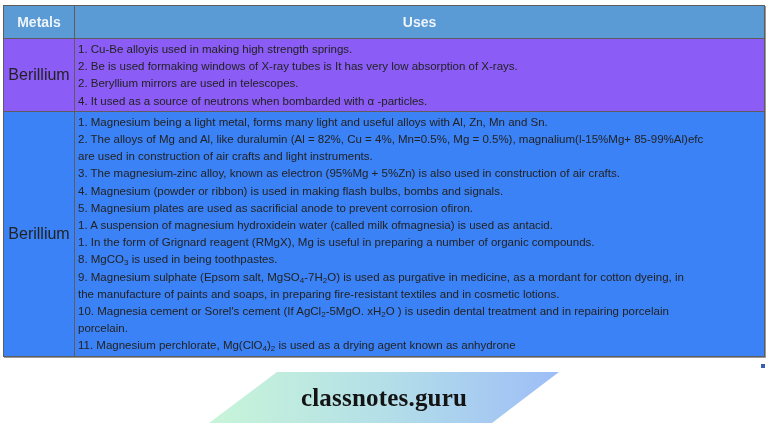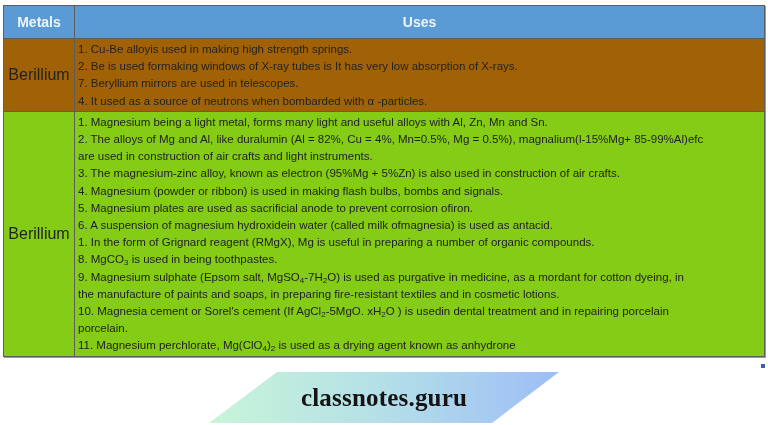--- a/index.html
+++ b/index.html
@@ -5,22 +5,22 @@
     html, body { margin: 0; padding: 0; background: #ffffff; }
     body { width: 768px; height: 425px; position: relative; overflow: hidden;
            font-family: "Liberation Sans", "DejaVu Sans", sans-serif; }
     .tbl { position: absolute; left: 3px; top: 5px; width: 762px;
            border-collapse: collapse; border: 1px solid #6f6f6f;
            box-shadow: 1px 1px 0 #9a9a9a; }
     .tbl th, .tbl td { border: 1px solid #5d5d5d; padding: 0; }
     .hdr { background: #5b9bd5; color: #eef4fb; font-weight: bold; font-size: 14px;
            height: 32px; text-align: center; }
     .hdr.metals { width: 70px; }
-    .row-be td { background: #a16207; }
-    .row-mg td { background: #84cc16; }
+    .row-be td { background: #8b5cf6; }
+    .row-mg td { background: #3b82f6; }
     .metal { font-size: 16px; color: #222; text-align: center; vertical-align: middle; }
     .uses { font-size: 11.5px; color: #222; padding: 2px 3px 1px 3px !important;
             vertical-align: top; }
     .line { line-height: 17.2px; white-space: nowrap; }
     sub { font-size: 8px; line-height: 0; vertical-align: -2px; }
     .corner { position: absolute; left: 761px; top: 364px; width: 4px; height: 4px; background: #3b5fb0; }
     .banner { position: absolute; left: 209px; top: 372px; width: 350px; height: 51px; }
     .banner-text { position: absolute; left: 0; top: 0; width: 350px; height: 51px;
                    display: flex; align-items: center; justify-content: center;
                    font-family: Liberation Serif, serif;
@@ -35,34 +35,34 @@
       <th class="hdr metals">Metals</th>
       <th class="hdr">Uses</th>
     </tr>
   </thead>
   <tbody>
     <tr class="row-be">
       <td class="metal" style="height:66px">Berillium</td>
       <td class="uses">
         <div class="line">1. Cu-Be alloyis used in making high strength springs.</div>
         <div class="line">2. Be is used formaking windows of X-ray tubes is It has very low absorption of X-rays.</div>
-        <div class="line">7. Beryllium mirrors are used in telescopes.</div>
+        <div class="line">2. Beryllium mirrors are used in telescopes.</div>
         <div class="line">4.  It used as a source of neutrons when bombarded with α -particles.</div>
       </td>
     </tr>
     <tr class="row-mg">
       <td class="metal">Berillium</td>
       <td class="uses">
         <div class="line">1. Magnesium being a light metal, forms many light and useful alloys with Al, Zn, Mn and Sn.</div>
         <div class="line">2. The alloys of Mg and Al, like duralumin (Al = 82%, Cu = 4%, Mn=0.5%, Mg = 0.5%), magnalium(l-15%Mg+ 85-99%Al)efc</div>
         <div class="line">are used in construction of air crafts and light instruments.</div>
         <div class="line">3. The magnesium-zinc alloy, known as electron (95%Mg + 5%Zn) is also used in construction of air crafts.</div>
         <div class="line">4. Magnesium (powder or ribbon) is used in making flash bulbs, bombs and signals.</div>
         <div class="line">5. Magnesium plates are used as sacrificial anode to prevent corrosion ofiron.</div>
-        <div class="line">6. A suspension of magnesium hydroxidein water (called milk ofmagnesia) is used as antacid.</div>
+        <div class="line">1. A suspension of magnesium hydroxidein water (called milk ofmagnesia) is used as antacid.</div>
         <div class="line">1. In the form of Grignard reagent (RMgX), Mg is useful in preparing a number of organic compounds.</div>
         <div class="line"><span>8. MgCO</span><sub>3</sub><span> is used in being toothpastes.</span></div>
         <div class="line"><span>9. Magnesium sulphate (Epsom salt, MgSO</span><sub>4</sub><span>-7H</span><sub>2</sub><span>O) is used as purgative in medicine, as a mordant for cotton dyeing, in</span></div>
         <div class="line">the manufacture of paints and soaps, in preparing fire-resistant textiles and in cosmetic lotions.</div>
         <div class="line"><span>10. Magnesia cement or Sorel's cement (If AgCl</span><sub>2</sub><span>-5MgO. xH</span><sub>2</sub><span>O ) is usedin dental treatment and in repairing porcelain</span></div>
         <div class="line">porcelain.</div>
         <div class="line"><span>11. Magnesium perchlorate, Mg(ClO</span><sub>4</sub><span>)</span><sub>2</sub><span> is used as a drying agent known as anhydrone</span></div>
       </td>
     </tr>
   </tbody>

